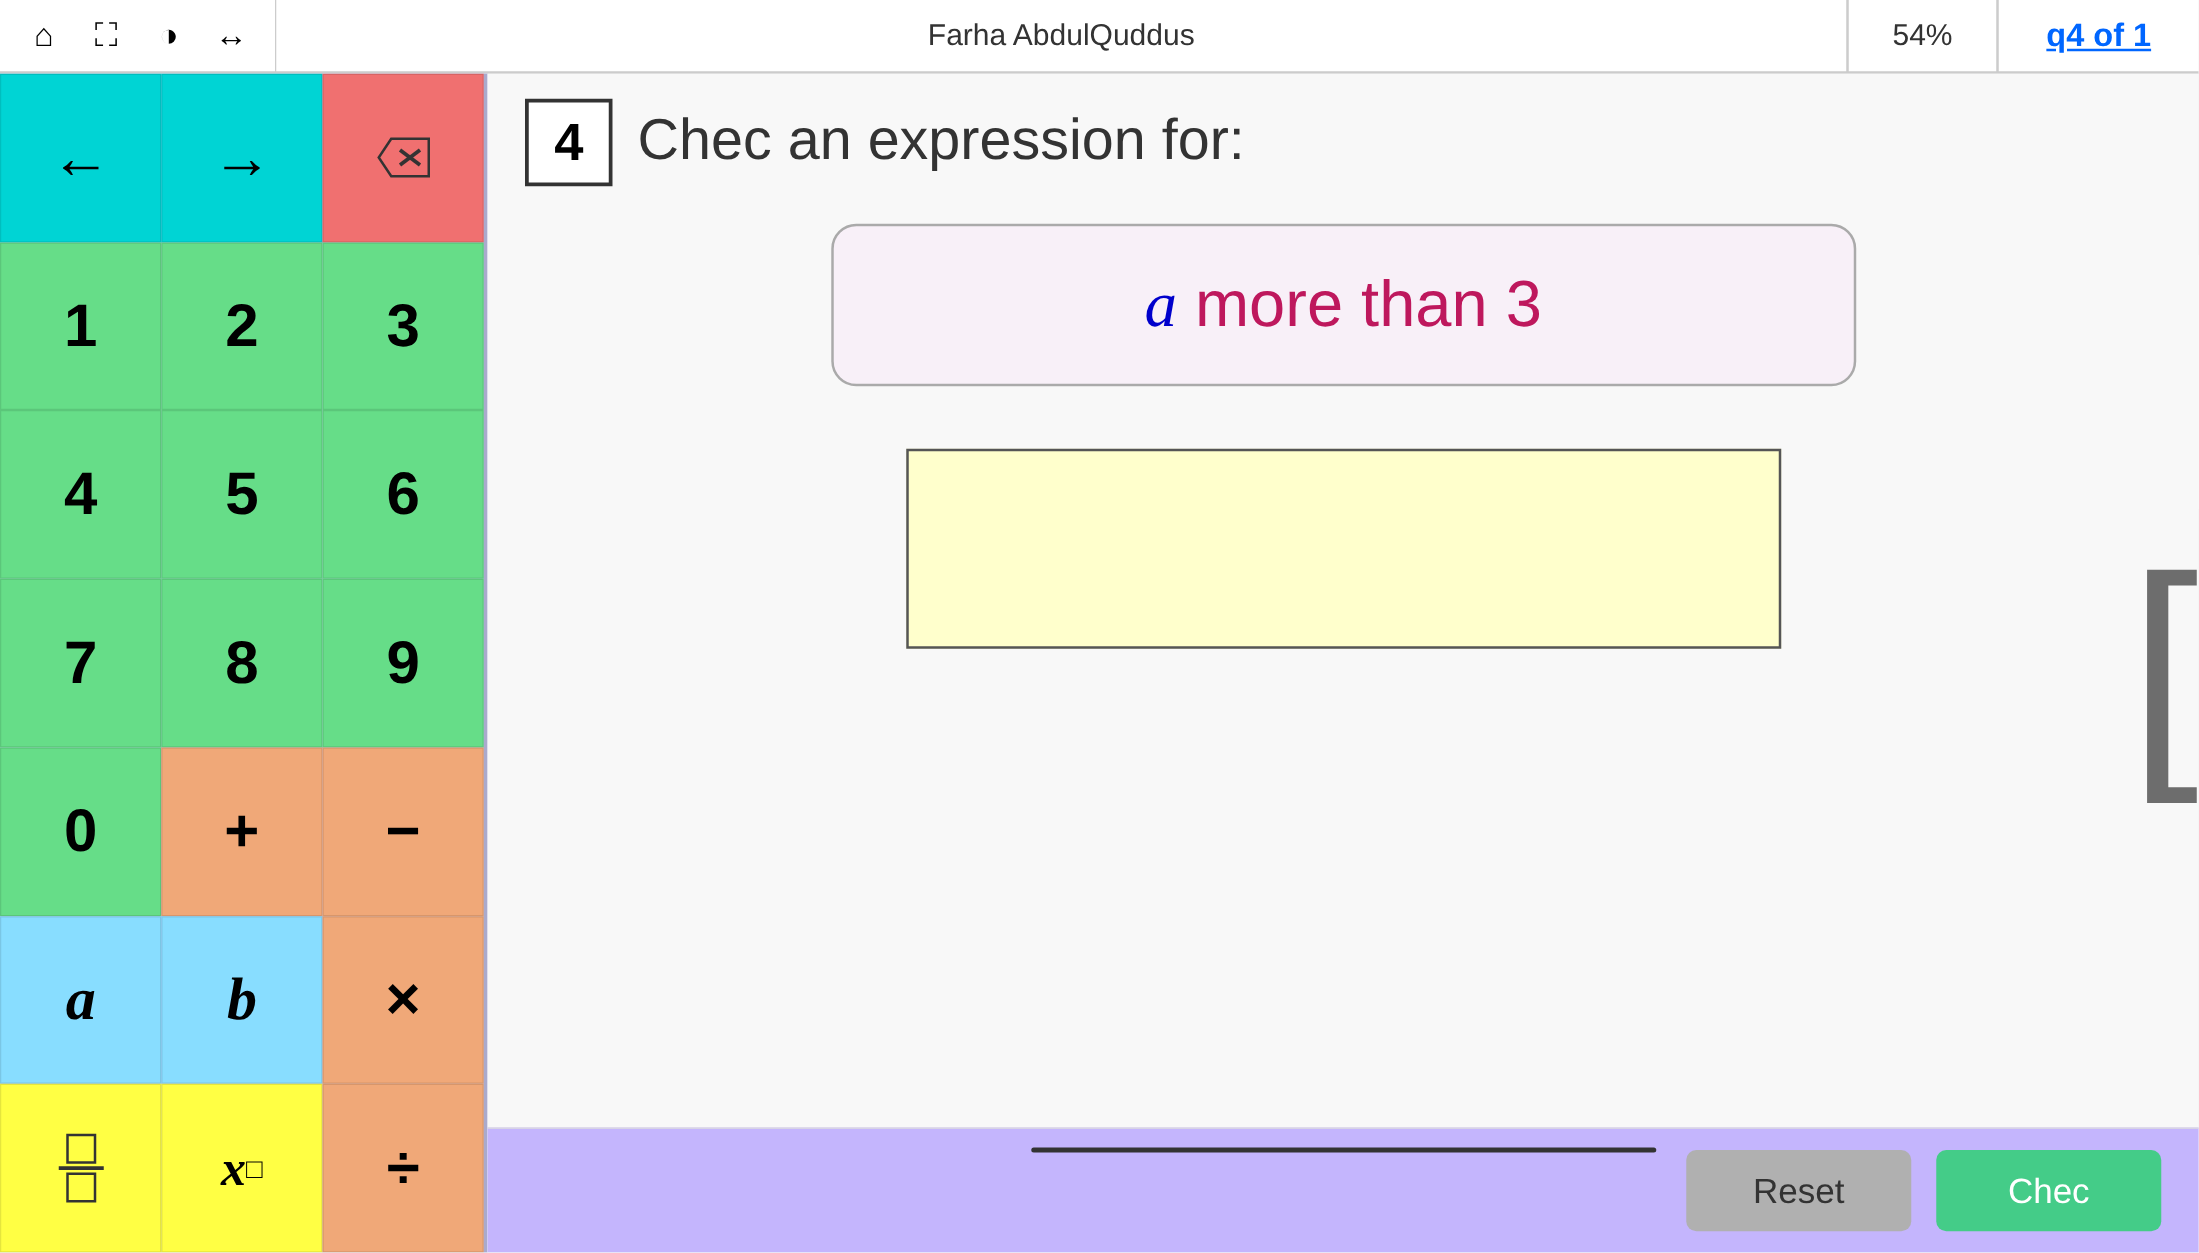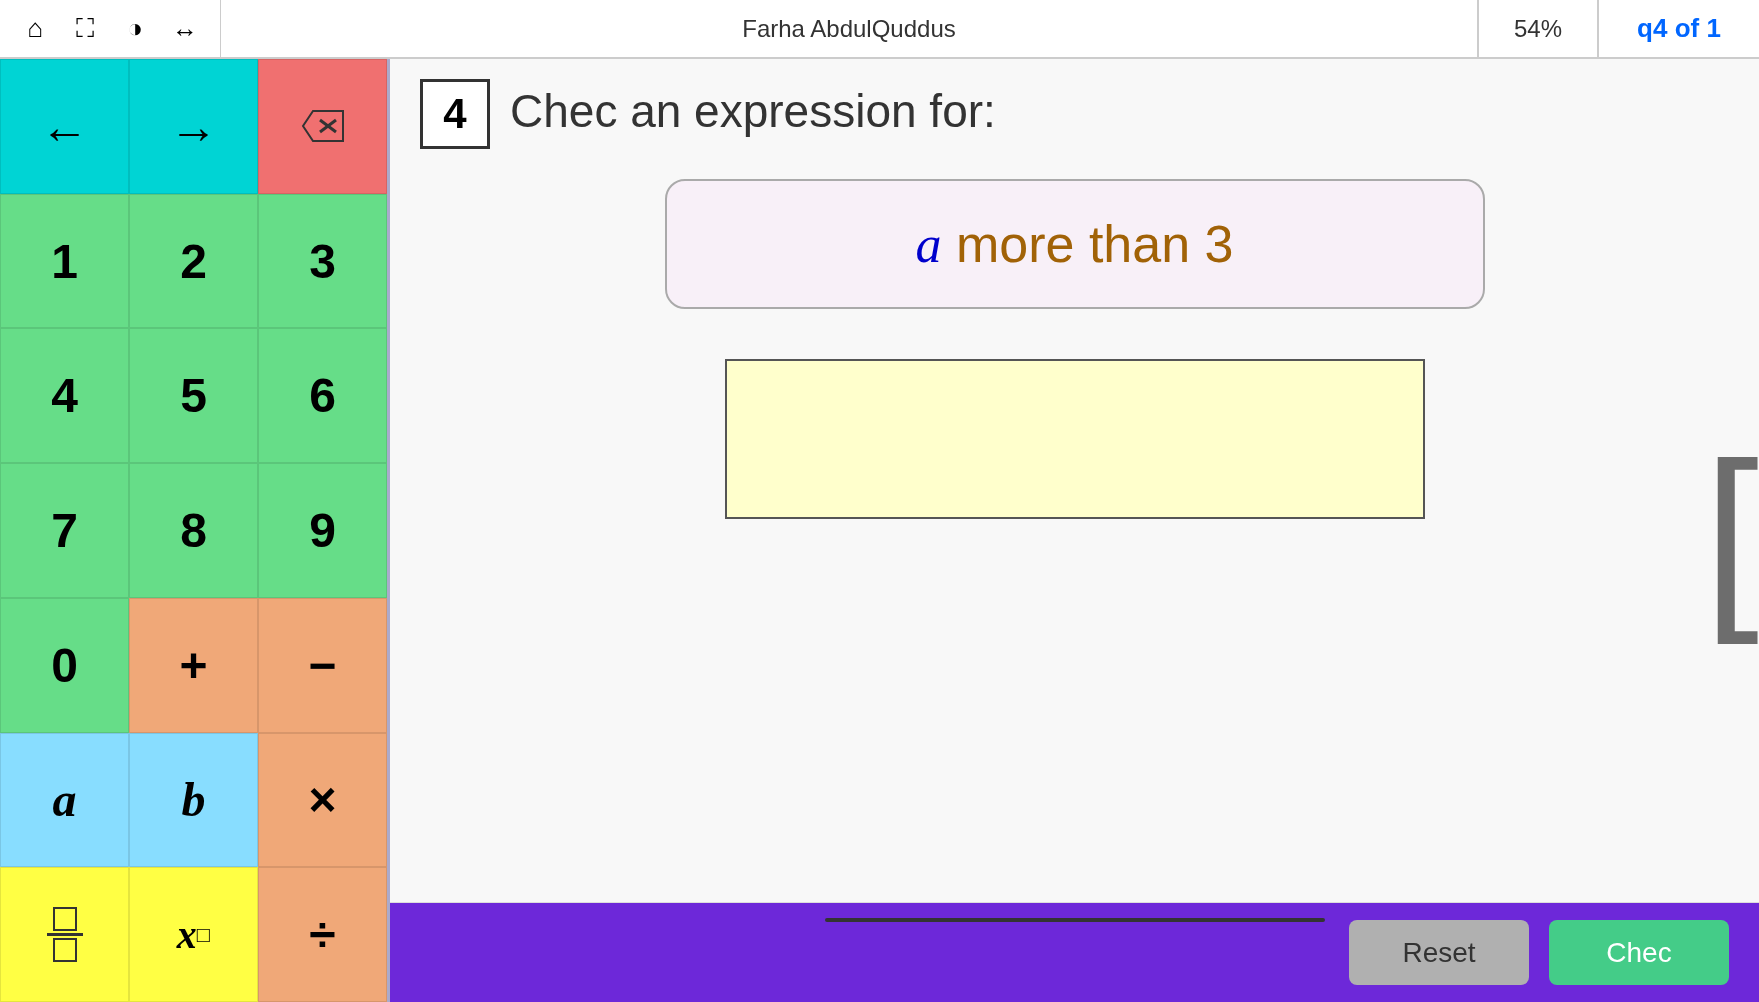--- a/index.html
+++ b/index.html
@@ -75,20 +75,21 @@
     .header-progress {
       width: 160px;
       text-align: center;
       font-size: 26px;
       color: #0066ff;
       font-weight: bold;
       height: 59px;
       display: flex;
       align-items: center;
       justify-content: center;
+      text-decoration: underline;
     }
 
     
     .main {
       display: flex;
       height: calc(1002px - 59px);
     }
 
     
     .keypad {
@@ -198,21 +199,21 @@
       bottom: 0;
       left: 0;
       right: 0;
       height: 100px;
       display: flex;
       align-items: center;
       justify-content: flex-end;
       padding: 0 30px;
       gap: 20px;
       border-top: 1px solid #ddd;
-      background: #6d28d9;
+      background: #c4b5fd;
     }
     .bottom-line {
       position: absolute;
       bottom: 80px;
       left: 50%;
       transform: translateX(-50%);
       width: 500px;
       height: 4px;
       background: #333;
       border-radius: 2px;
@@ -315,21 +316,21 @@
   <div class="content">
 
     <div class="question-header">
       <div class="question-number-box">4</div>
       <div class="question-text">Chec an expression for:</div>
     </div>
 
     <div class="prompt-container">
       <div class="prompt-box">
         <span class="prompt-italic" style="font-family: Georgia, serif; font-style: italic; color: #0000cc;">a</span>
-        <span style="color: #a16207;">&nbsp;more than 3</span>
+        <span style="color: #be185d;">&nbsp;more than 3</span>
       </div>
     </div>
 
     <div class="answer-container">
       <div class="answer-box"></div>
 
       <div style="position:absolute; right:0; top:45%; font-size:200px; color:#333; line-height:0.5; opacity:0.7;">[</div>
     </div>
 
     <div class="bottom-bar">

